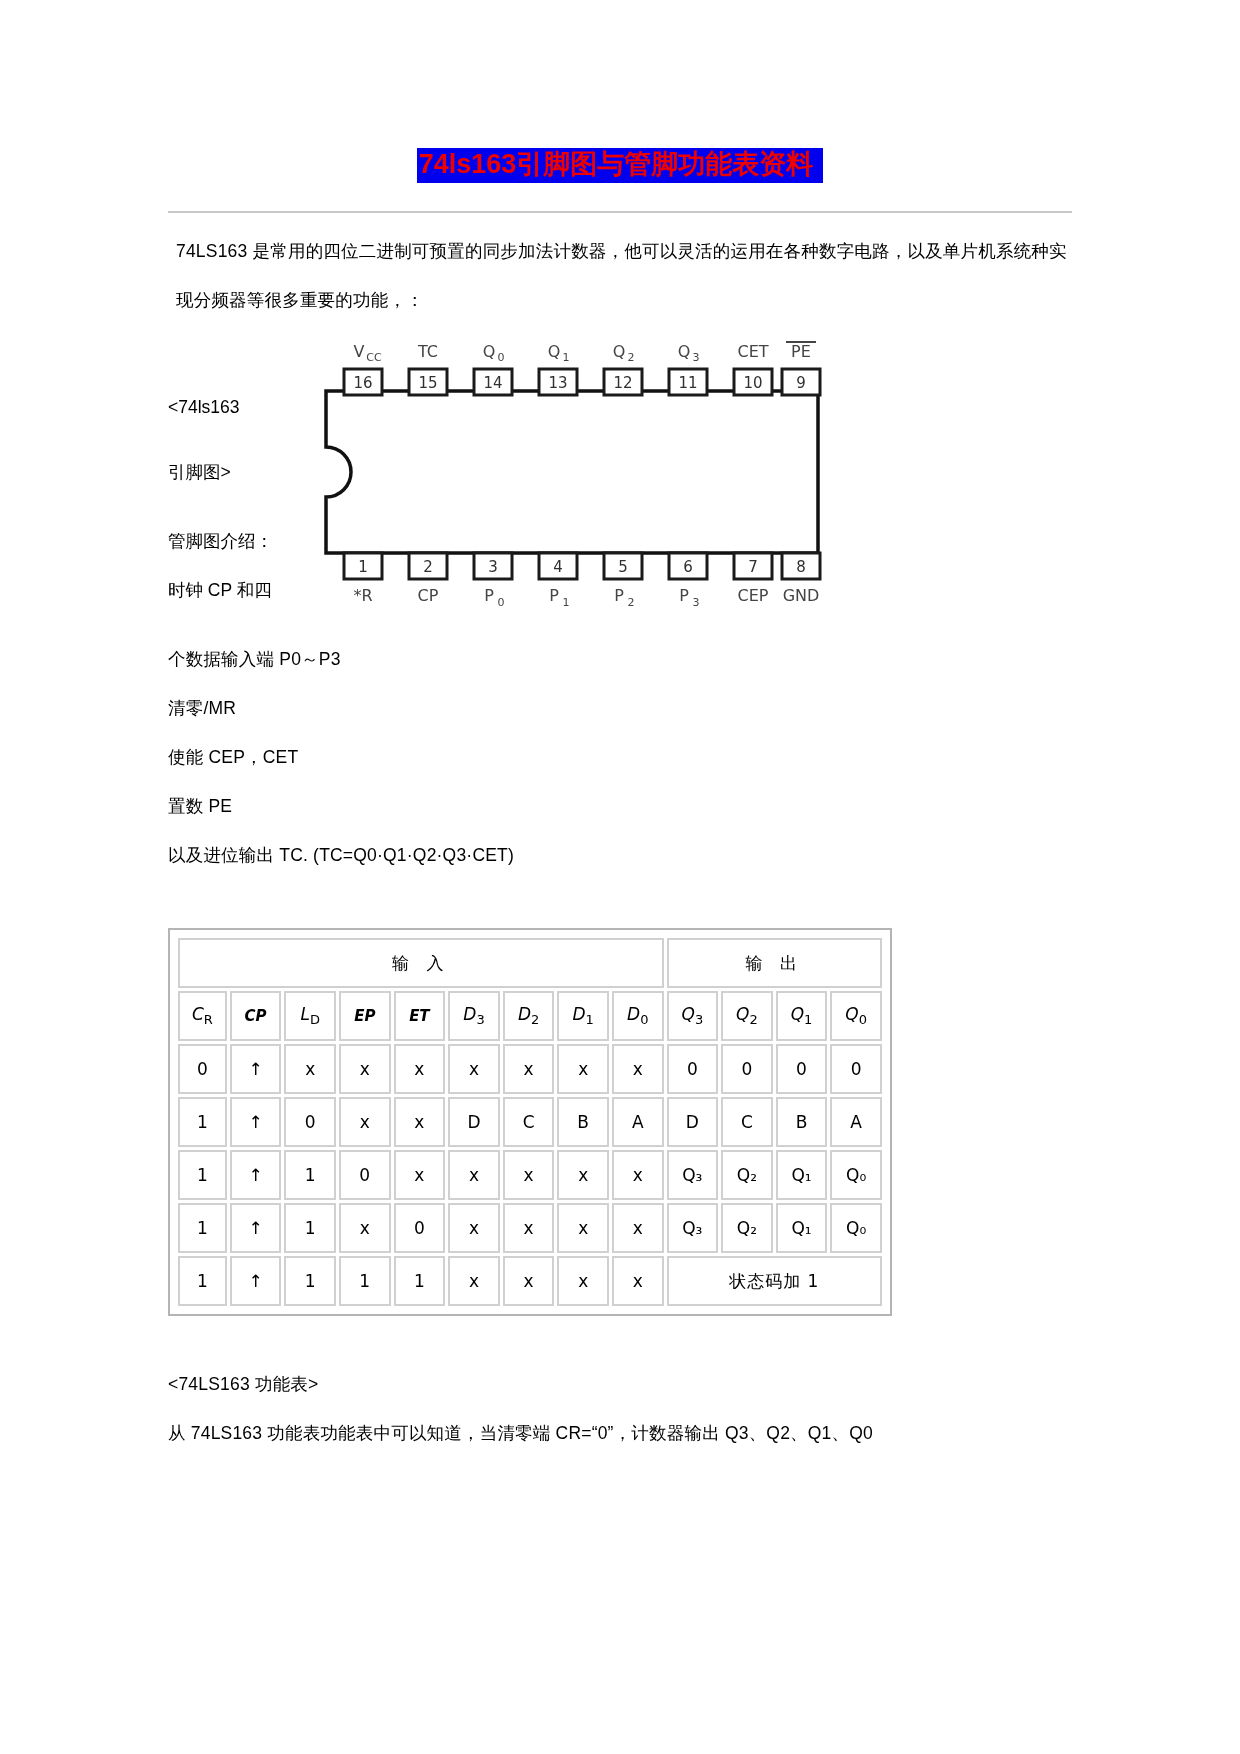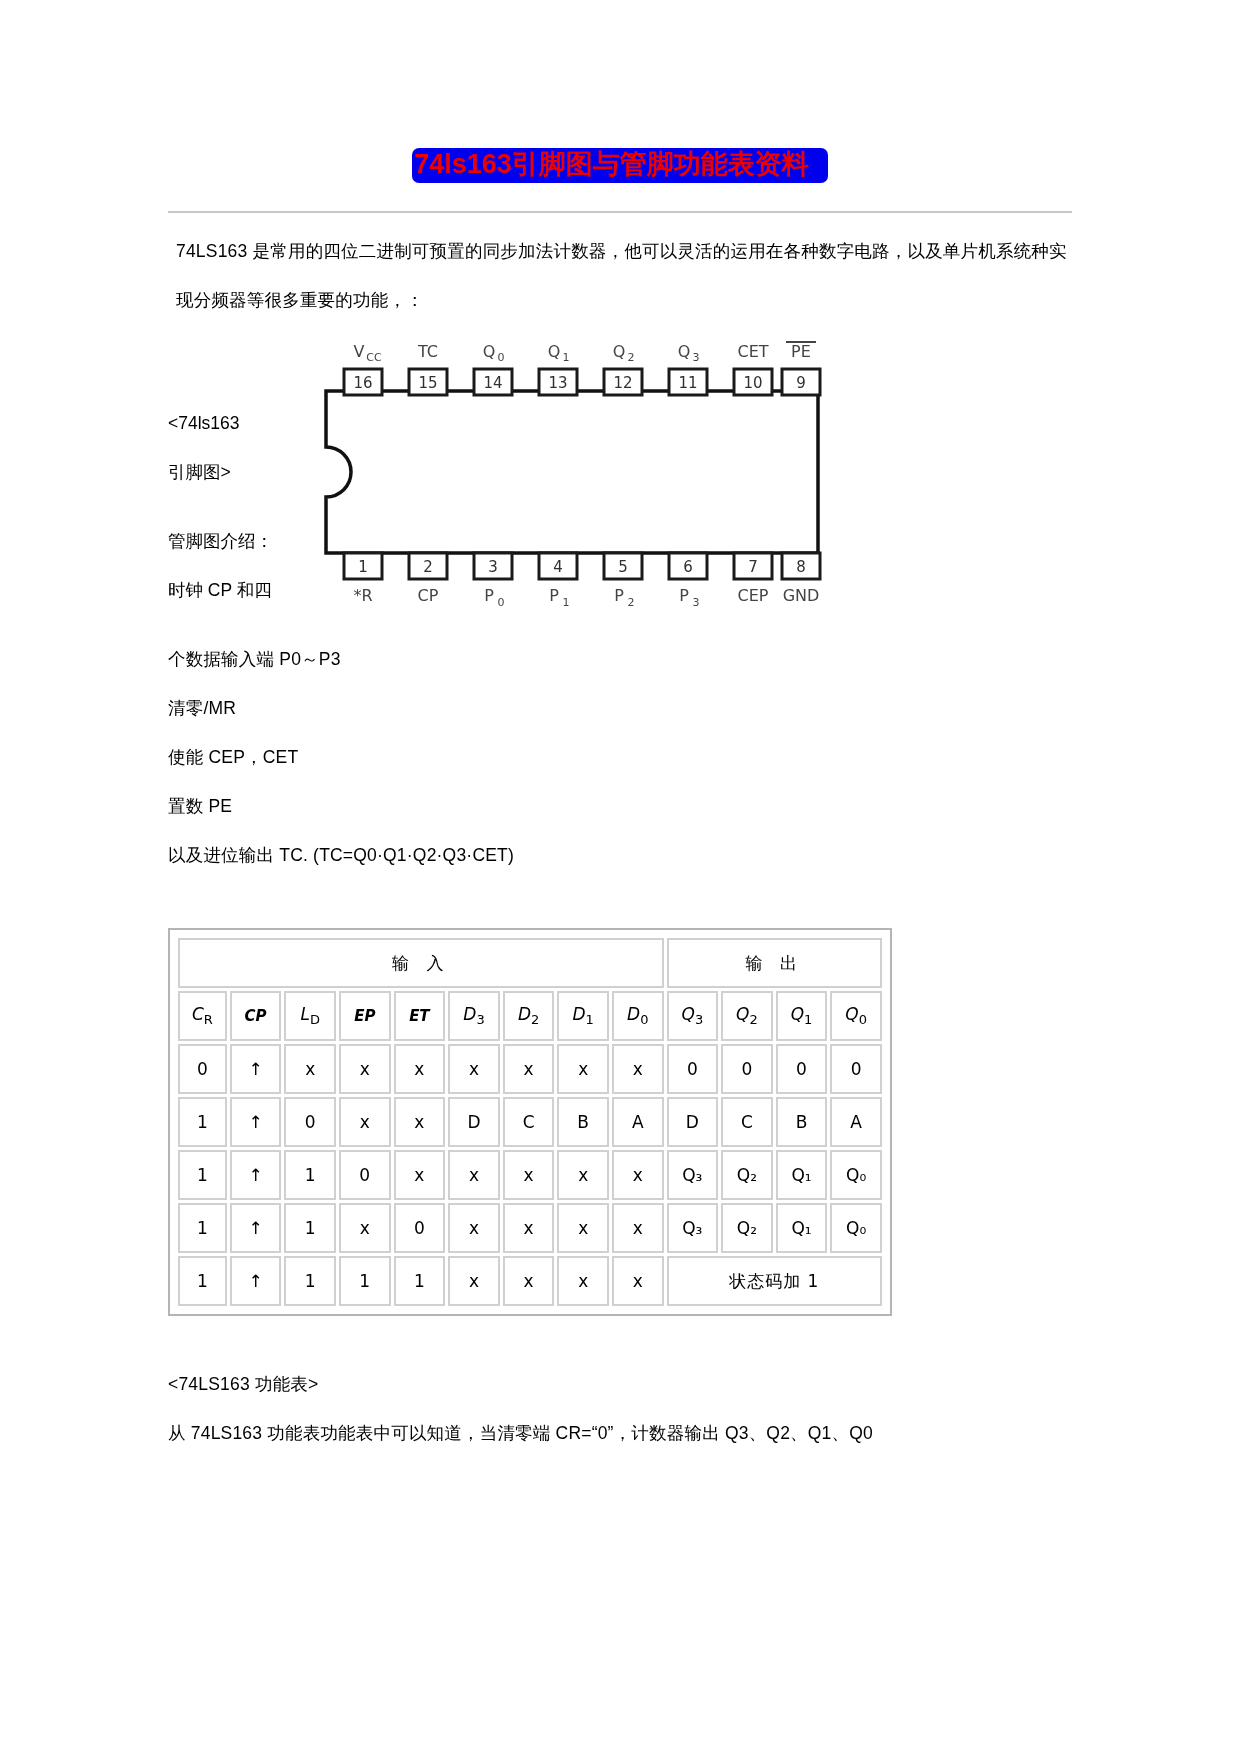--- a/index.html
+++ b/index.html
@@ -30,23 +30,22 @@
     line-height: 1;
   }
   .title {
     display: inline-block;
     background: #0000ee;
     color: #ee0000;
     font-family: "Liberation Sans", "DejaVu Sans", sans-serif;
     font-weight: bold;
     font-size: 27px;
     letter-spacing: 0px;
-    padding: 3px 19px 5px 2px;
+    padding: 3px 10px 5px 2px;
     white-space: nowrap;
-    border-radius: 7px;
   }
   .title .t-cn { letter-spacing: 0px; }
 
   .rule {
     margin-top: 28px;
     border-top: 2px solid #c8c8c8;
     height: 0;
   }
 
   
@@ -68,21 +67,21 @@
     position: absolute;
     left: 144px;
     top: 0px;
   }
   .side-label {
     position: absolute;
     left: 0px;
     font-size: 17.5px;
     line-height: 49px;
   }
-  .side-label.l1 { top: 68px; }
+  .side-label.l1 { top: 52px; }
   .side-label.l2 { top: 117px; }
   .side-label.l3 { top: 186px; }
   .side-label.l4 { top: 235px; }
 
   .after-diagram { margin-top: 4px; }
 
   
   .fn-table-wrap {
     margin-top: 48px;
     border: 2px solid #b4b4b4;

